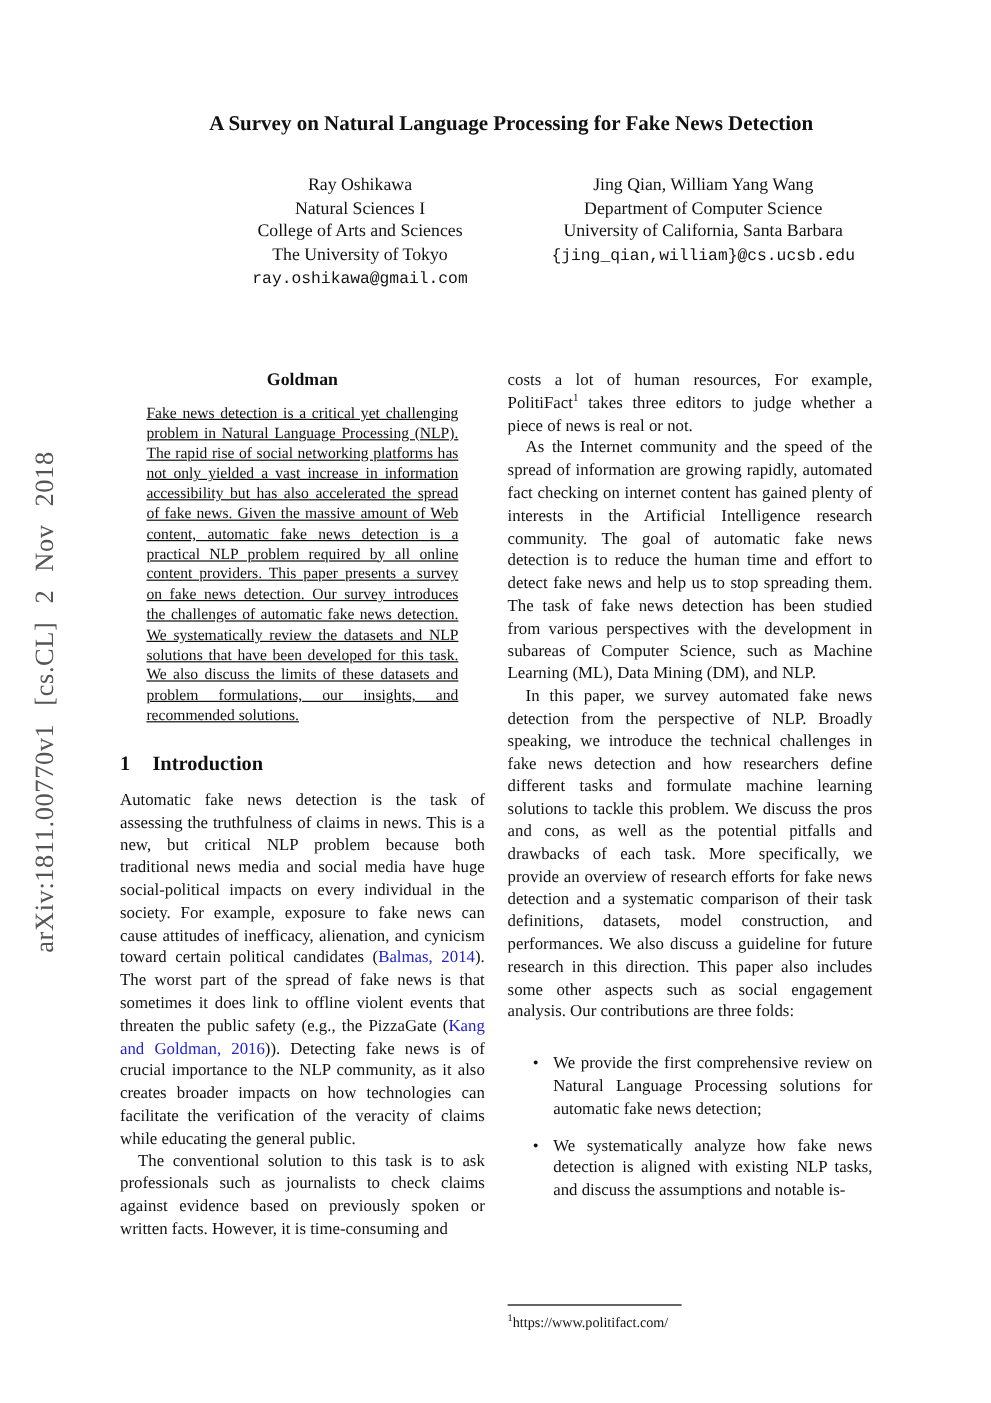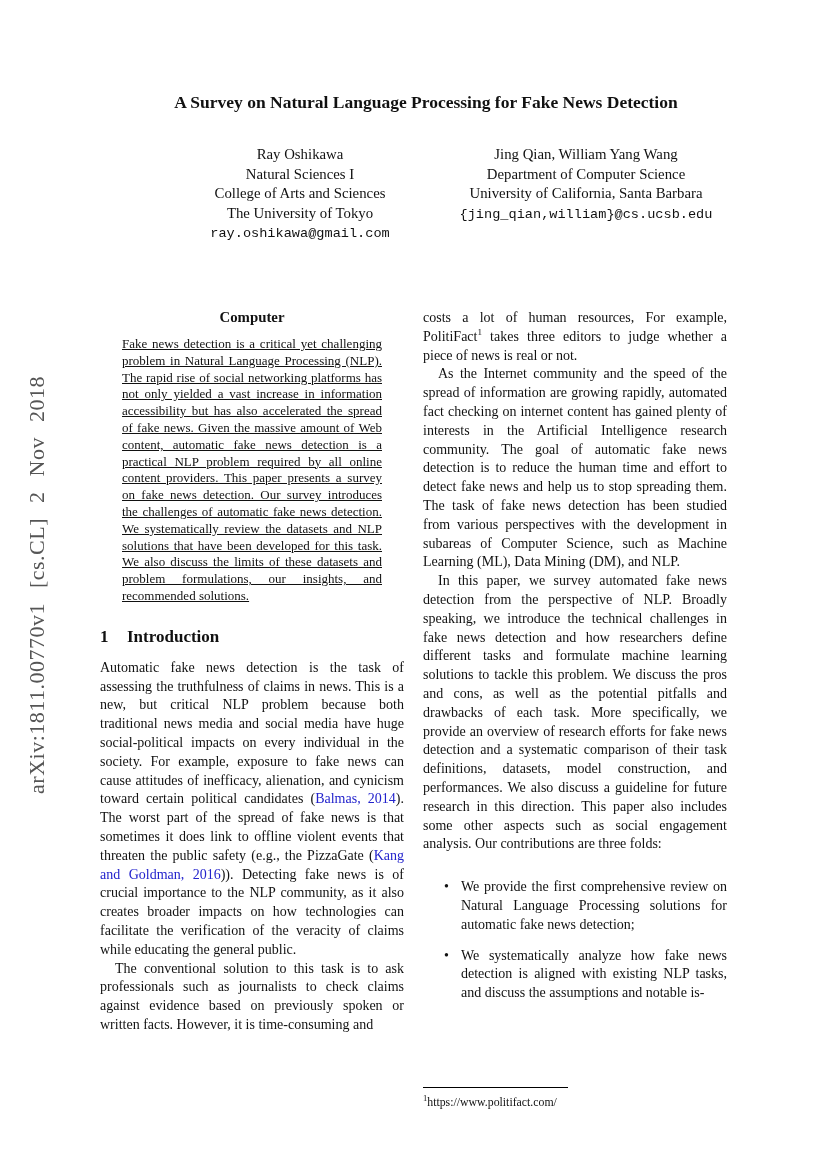--- a/index.html
+++ b/index.html
@@ -160,21 +160,21 @@
       <div class="author-name">Jing Qian, William Yang Wang</div>
       <div class="author-affil">Department of Computer Science</div>
       <div class="author-affil">University of California, Santa Barbara</div>
       <div class="author-email">{jing_qian,william}@cs.ucsb.edu</div>
     </div>
   </div>
 
   <div class="columns">
 
     <div class="col col-left">
-      <div class="abstract-heading">Computer</div>
+      <div class="abstract-heading">Goldman</div>
       <p class="abstract-text">Fake news detection is a critical yet challenging problem in Natural Language Processing (NLP). The rapid rise of social networking platforms has not only yielded a vast increase in information accessibility but has also accelerated the spread of fake news. Given the massive amount of Web content, automatic fake news detection is a practical NLP problem required by all online content providers. This paper presents a survey on fake news detection. Our survey introduces the challenges of automatic fake news detection. We systematically review the datasets and NLP solutions that have been developed for this task. We also discuss the limits of these datasets and problem formulations, our insights, and recommended solutions.</p>
 
       <div class="section-heading"><span class="sec-num">1</span><span>Introduction</span></div>
 
       <p class="body"><span>Automatic fake news detection is the task of assessing the truthfulness of claims in news. This is a new, but critical NLP problem because both traditional news media and social media have huge social-political impacts on every individual in the society. For example, exposure to fake news can cause attitudes of inefficacy, alienation, and cynicism toward certain political candidates (</span><a class="cite">Balmas, 2014</a><span>). The worst part of the spread of fake news is that sometimes it does link to offline violent events that threaten the public safety (e.g., the PizzaGate (</span><a class="cite">Kang and Goldman, 2016</a><span>)). Detecting fake news is of crucial importance to the NLP community, as it also creates broader impacts on how technologies can facilitate the verification of the veracity of claims while educating the general public.</span></p>
 
       <p class="body indent">The conventional solution to this task is to ask professionals such as journalists to check claims against evidence based on previously spoken or written facts. However, it is time-consuming and</p>
     </div>
 
     <div class="col col-right">

